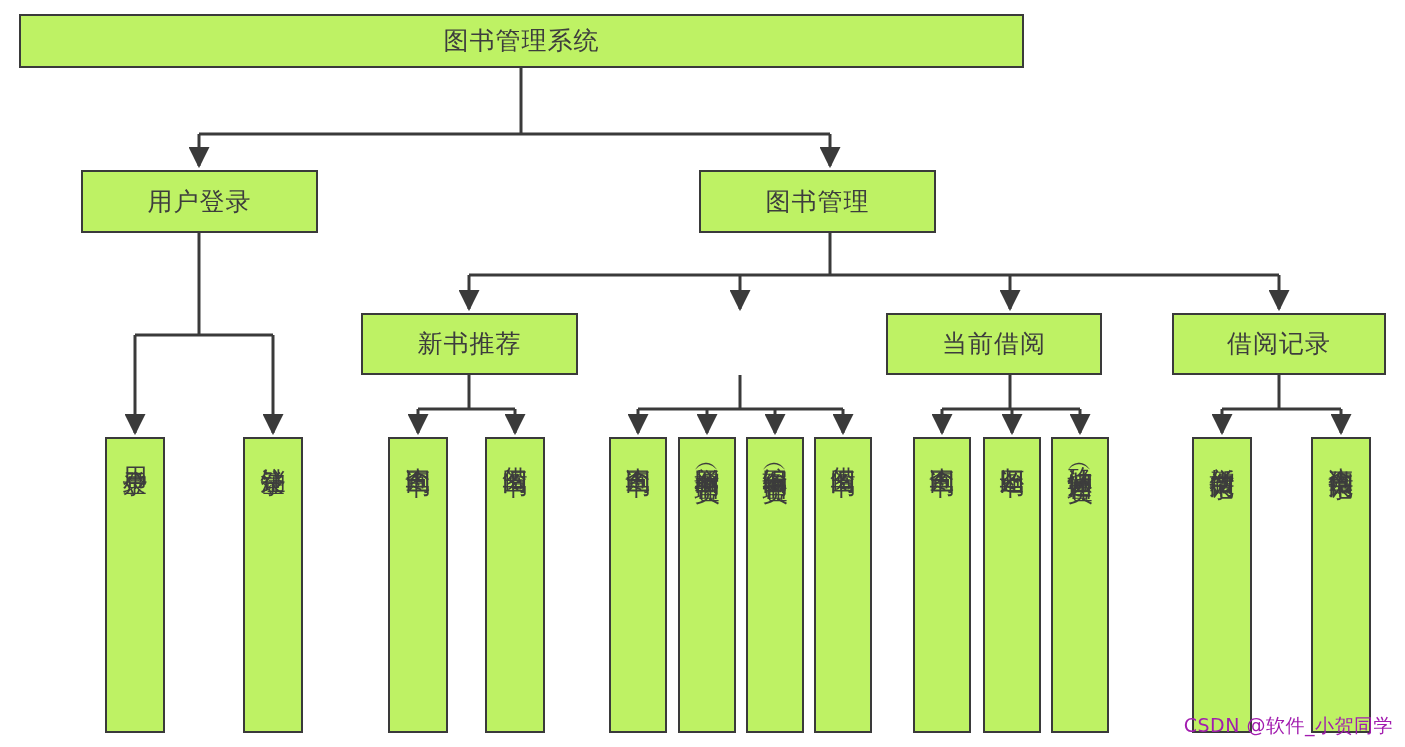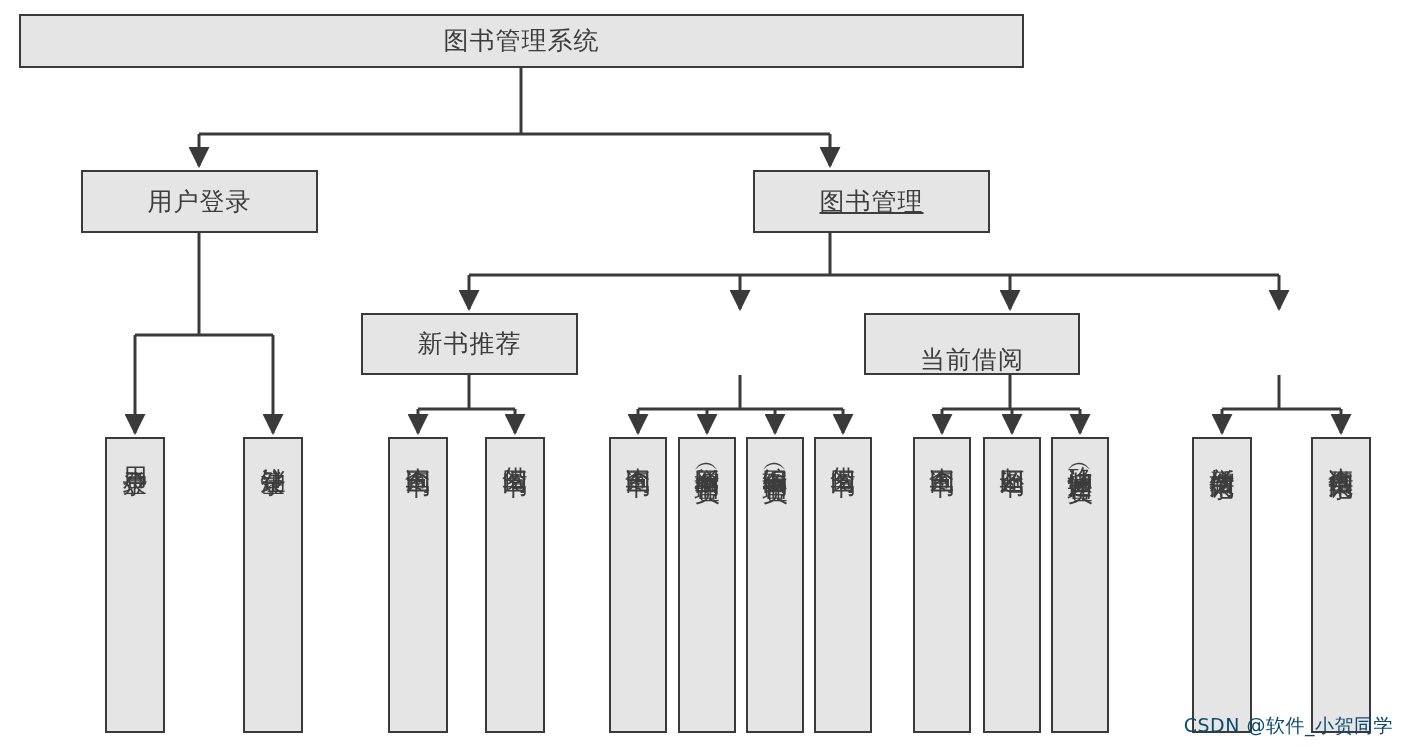--- a/index.html
+++ b/index.html
@@ -24,21 +24,21 @@
     position: absolute;
     left: 0;
     top: 0;
     width: 1405px;
     height: 747px;
     pointer-events: none;
   }
   .node {
     position: absolute;
     box-sizing: border-box;
-    background: #e5e5e5;
+    background: #bef264;
     border: 2px solid #3a3a3a;
     color: #3d3d3d;
     display: flex;
     align-items: center;
     justify-content: center;
     text-align: center;
     z-index: 2;
   }
   .node-h {
     font-size: 25px;
@@ -62,21 +62,21 @@
     line-height: 1.08;
     letter-spacing: 2px;
     white-space: nowrap;
     display: block;
   }
   .watermark {
     position: absolute;
     right: 12px;
     bottom: 8px;
     font-size: 19px;
-    color: #0c4a6e;
+    color: #a21caf;
     letter-spacing: 0.5px;
     white-space: nowrap;
     z-index: 5;
     font-family: "DejaVu Sans", "Liberation Sans", sans-serif;
   }
 </style>
 </head>
 <body>
 
 <div id="diagram">
@@ -133,29 +133,32 @@
     </g>
   </svg>
 
   <div class="node node-h node-root" style="left:19px; top:14px; width:1005px; height:54px;">
     <span>图书管理系统</span>
   </div>
 
   <div class="node node-h" style="left:81px; top:170px; width:237px; height:63px;">
     <span>用户登录</span>
   </div>
-  <div class="node node-h" style="left:753px; top:170px; width:237px; height:63px;text-decoration:underline;">
+  <div class="node node-h" style="left:699px; top:170px; width:237px; height:63px;">
     <span>图书管理</span>
   </div>
 
   <div class="node node-h" style="left:361px; top:313px; width:217px; height:62px;justify-content:center;">
     <span>新书推荐</span>
   </div>
-  <div class="node node-h" style="left:864px; top:313px; width:216px; height:62px;align-items:flex-end;">
+  <div class="node node-h" style="left:886px; top:313px; width:216px; height:62px;">
     <span>当前借阅</span>
+  </div>
+  <div class="node node-h" style="left:1172px; top:313px; width:214px; height:62px;">
+    <span>借阅记录</span>
   </div>
 
   <div class="node node-leaf" style="left:105px; top:437px; width:60px; height:296px;">
     <span class="vtext">用户登录</span>
   </div>
   <div class="node node-leaf" style="left:243px; top:437px; width:60px; height:296px;">
     <span class="vtext">注销登录</span>
   </div>
 
   <div class="node node-leaf" style="left:388px; top:437px; width:60px; height:296px;">

